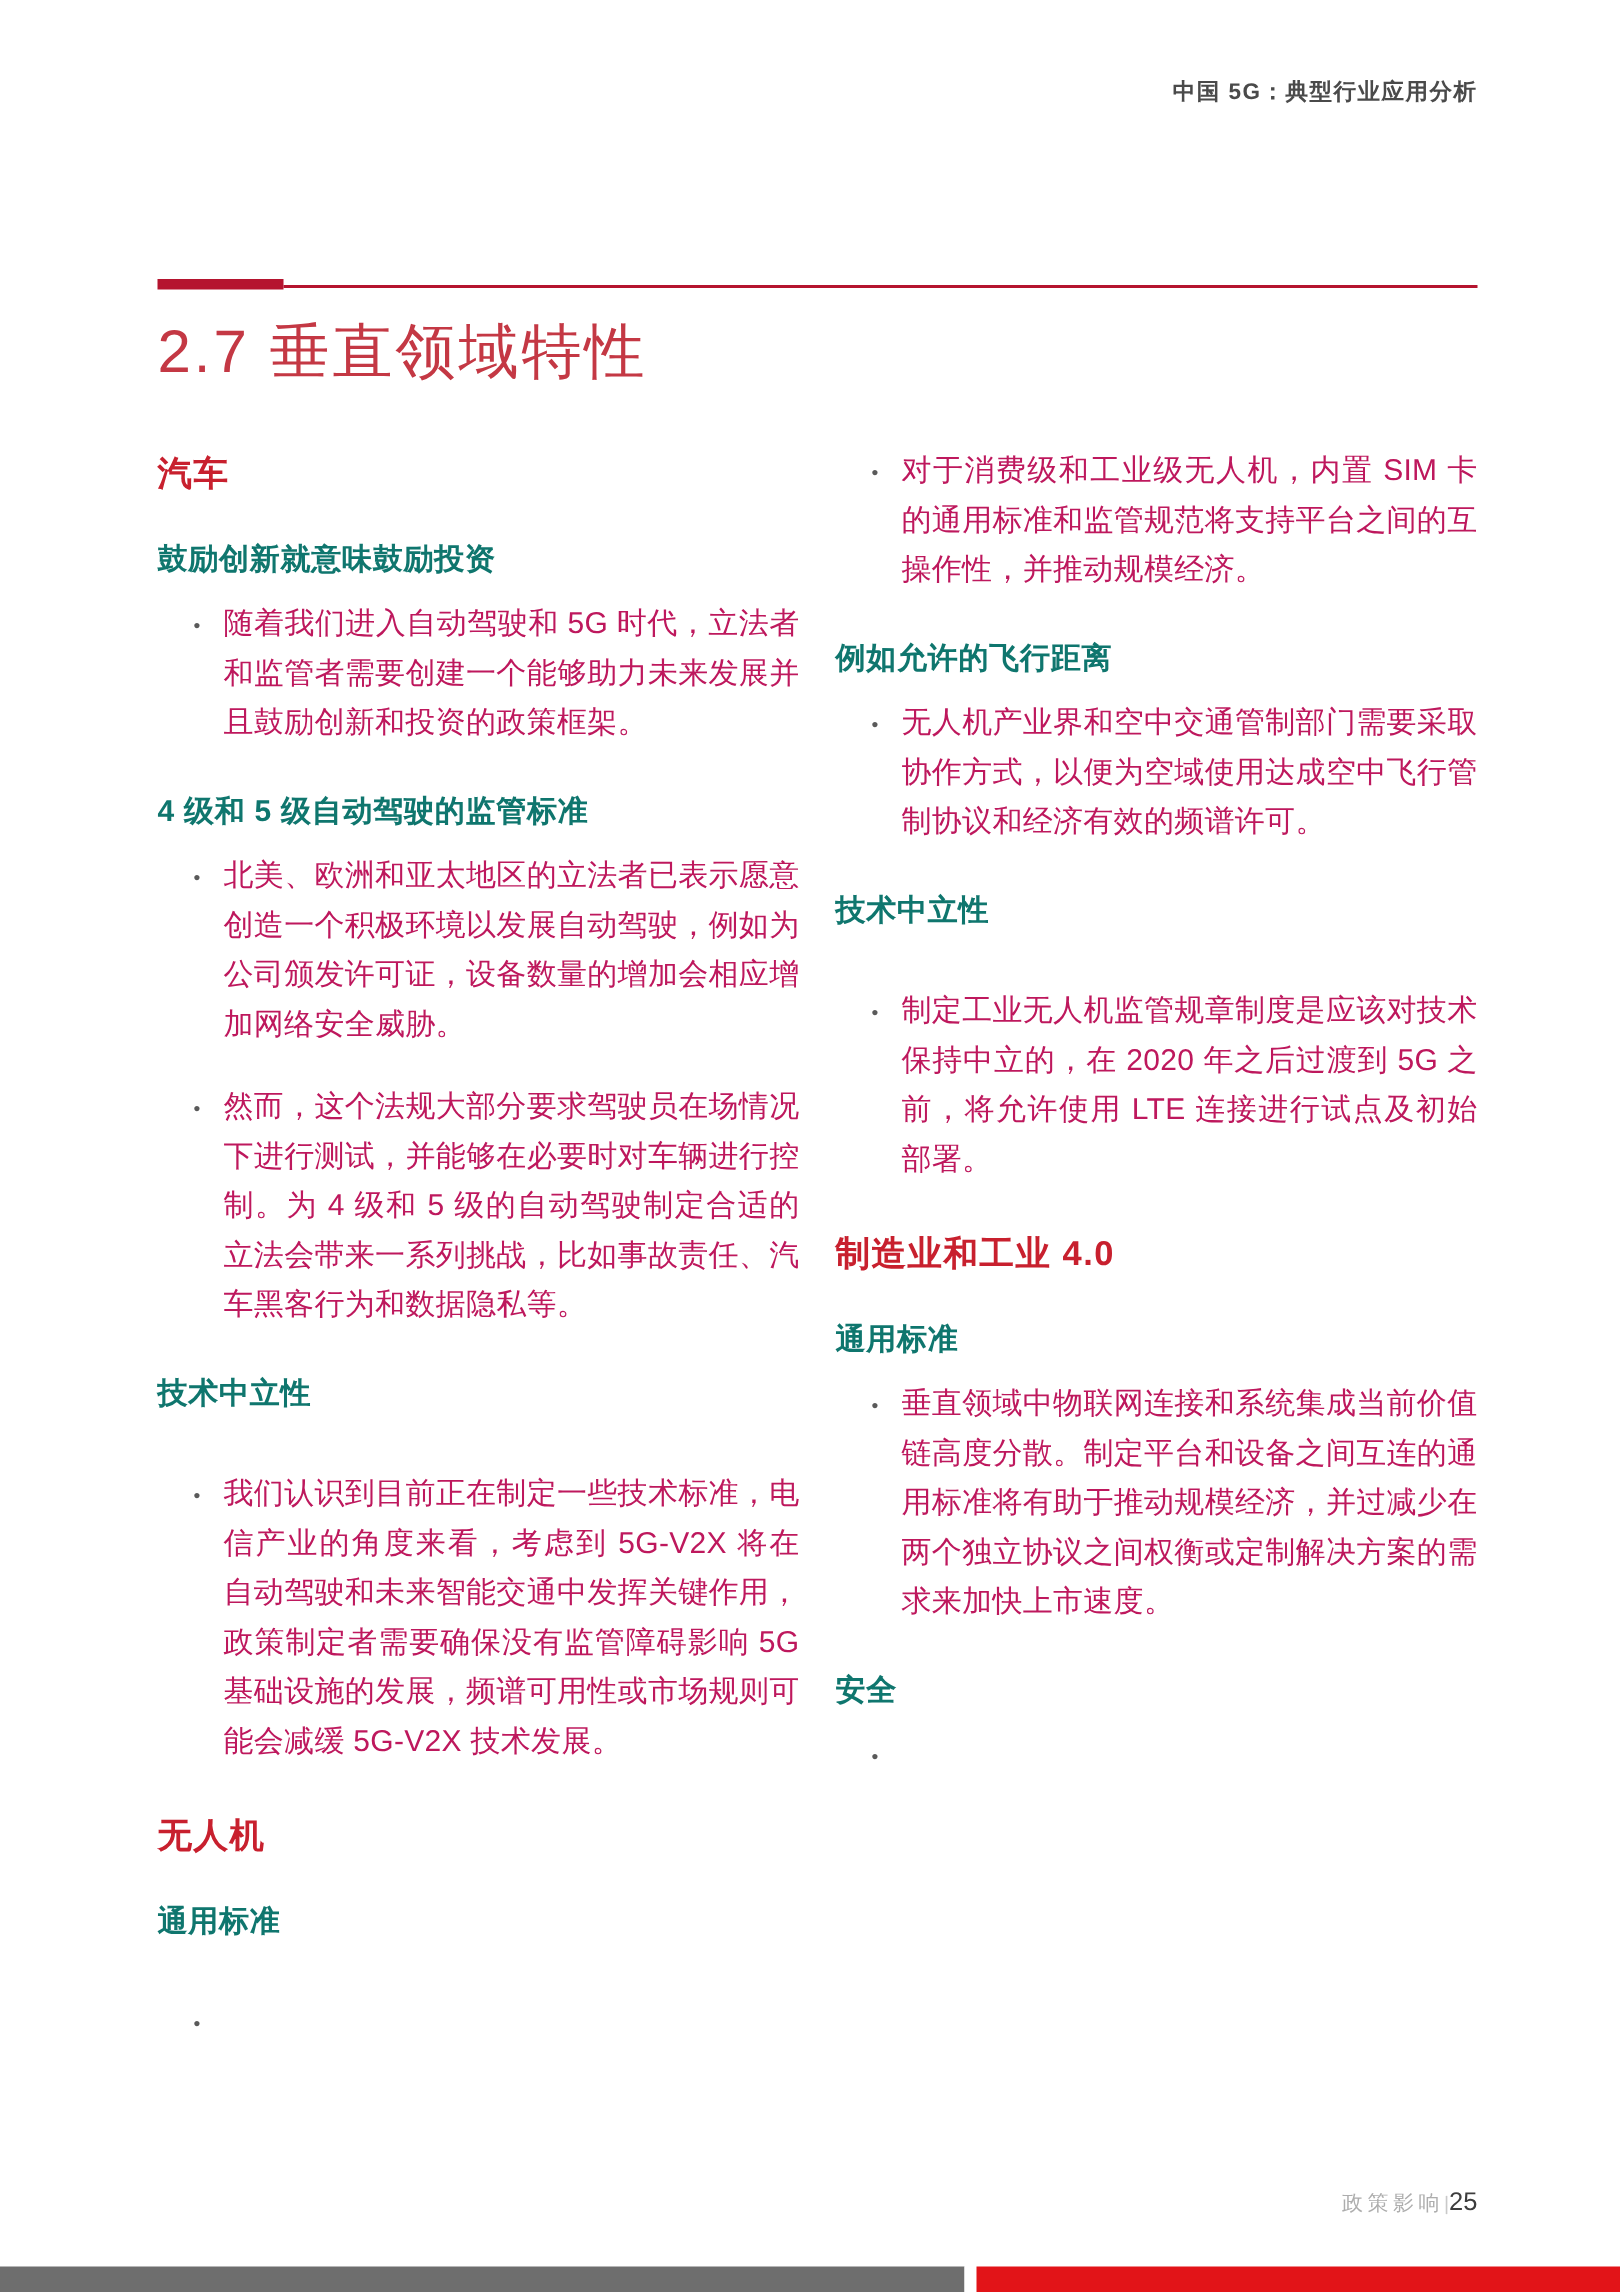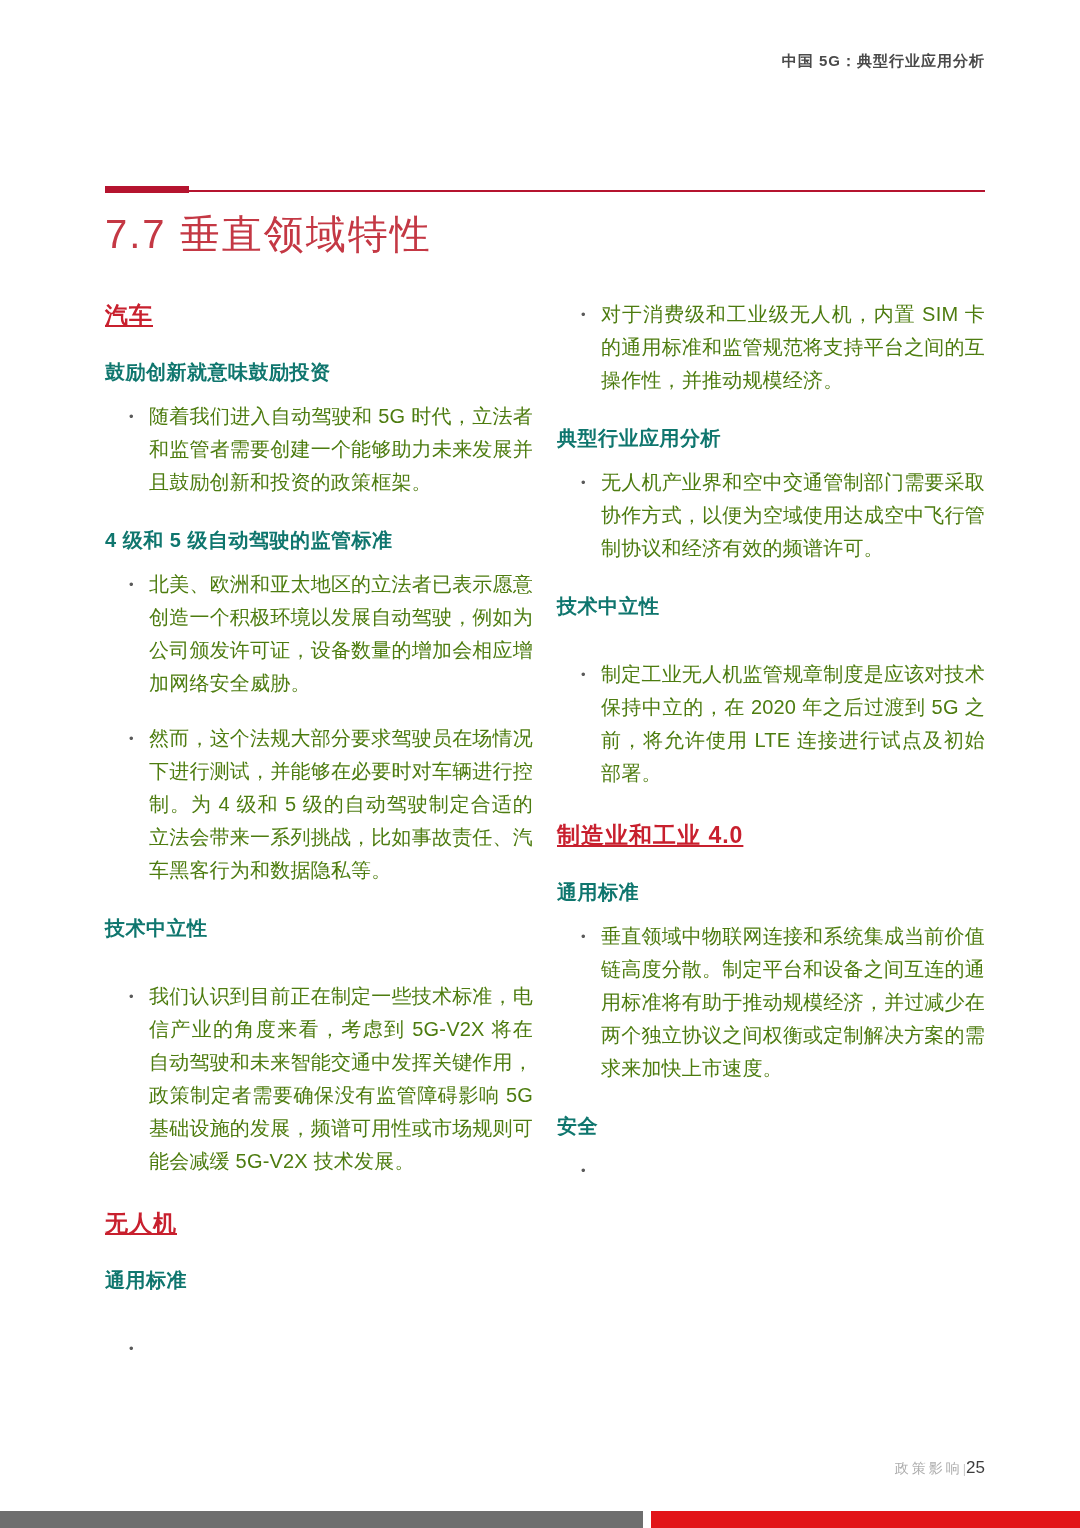--- a/index.html
+++ b/index.html
@@ -17,36 +17,36 @@
   .rule-thick { width:84px; height:7px; background:#b5142f; }
   .rule-thin  { flex:1; height:2px; background:#b5142f; margin-top:4px; }
   .page-title {
     margin-top:14px; font-size:40px; font-weight:400;
     color:#c43844; letter-spacing:2px;
   }
   .columns { display:flex; gap:24px; margin-top:36px; }
   .col { flex:1; min-width:0; }
   .cat {
     font-size:23px; font-weight:700; color:#c8202e;
-    margin:30px 0 24px; letter-spacing:1px;text-decoration:underline;
+    margin:30px 0 24px; letter-spacing:1px;
   }
   .col .cat:first-child { margin-top:2px; }
   .sub {
     font-size:20px; font-weight:700; color:#0f766e;
     margin:28px 0 14px; letter-spacing:0.5px;
   }
   .sub.gap-after { margin-bottom:38px; }
   .bullet { display:flex; margin:0 0 22px; }
   .bullet:last-child { margin-bottom:0; }
   .dot {
     flex:none; width:20px; margin-left:24px;
     font-size:13px; line-height:33px; color:#5a5a5a;
   }
   .bullet p {
-    flex:1; font-size:20px; line-height:33px; color:#4d7c0f;
+    flex:1; font-size:20px; line-height:33px; color:#be185d;
     text-align:justify; letter-spacing:0.2px;
   }
   .footer {
     position:absolute; right:95px; bottom:50px;
     display:flex; align-items:baseline; 
   }
   .footer-section { font-size:14px; color:#adadad; letter-spacing:3px; }
   .footer-sep { font-size:13px; color:#c9c9c9; }
   .footer-page { font-size:17px; color:#3d3d3d; }
   .bottom-bar { position:absolute; left:0; right:0; bottom:0; height:17px; display:flex; }
@@ -58,21 +58,21 @@
 <body>
 
 <div class="running-header">中国 5G：典型行业应用分析</div>
 
 <div class="content">
   <div class="rule">
     <div class="rule-thick"></div>
     <div class="rule-thin"></div>
   </div>
 
-  <h1 class="page-title">7.7 垂直领域特性</h1>
+  <h1 class="page-title">2.7 垂直领域特性</h1>
 
   <div class="columns">
 
     <div class="col">
 
       <h2 class="cat">汽车</h2>
 
       <h3 class="sub">鼓励创新就意味鼓励投资</h3>
       <div class="bullet">
         <span class="dot">•</span>
@@ -104,21 +104,21 @@
 
     </div>
 
     <div class="col">
 
       <div class="bullet">
         <span class="dot">•</span>
         <p>对于消费级和工业级无人机，内置 SIM 卡的通用标准和监管规范将支持平台之间的互操作性，并推动规模经济。</p>
       </div>
 
-      <h3 class="sub">典型行业应用分析</h3>
+      <h3 class="sub">例如允许的飞行距离</h3>
       <div class="bullet">
         <span class="dot">•</span>
         <p>无人机产业界和空中交通管制部门需要采取协作方式，以便为空域使用达成空中飞行管制协议和经济有效的频谱许可。</p>
       </div>
 
       <h3 class="sub gap-after">技术中立性</h3>
       <div class="bullet">
         <span class="dot">•</span>
         <p>制定工业无人机监管规章制度是应该对技术保持中立的，在 2020 年之后过渡到 5G 之前，将允许使用 LTE 连接进行试点及初始部署。</p>
       </div>

